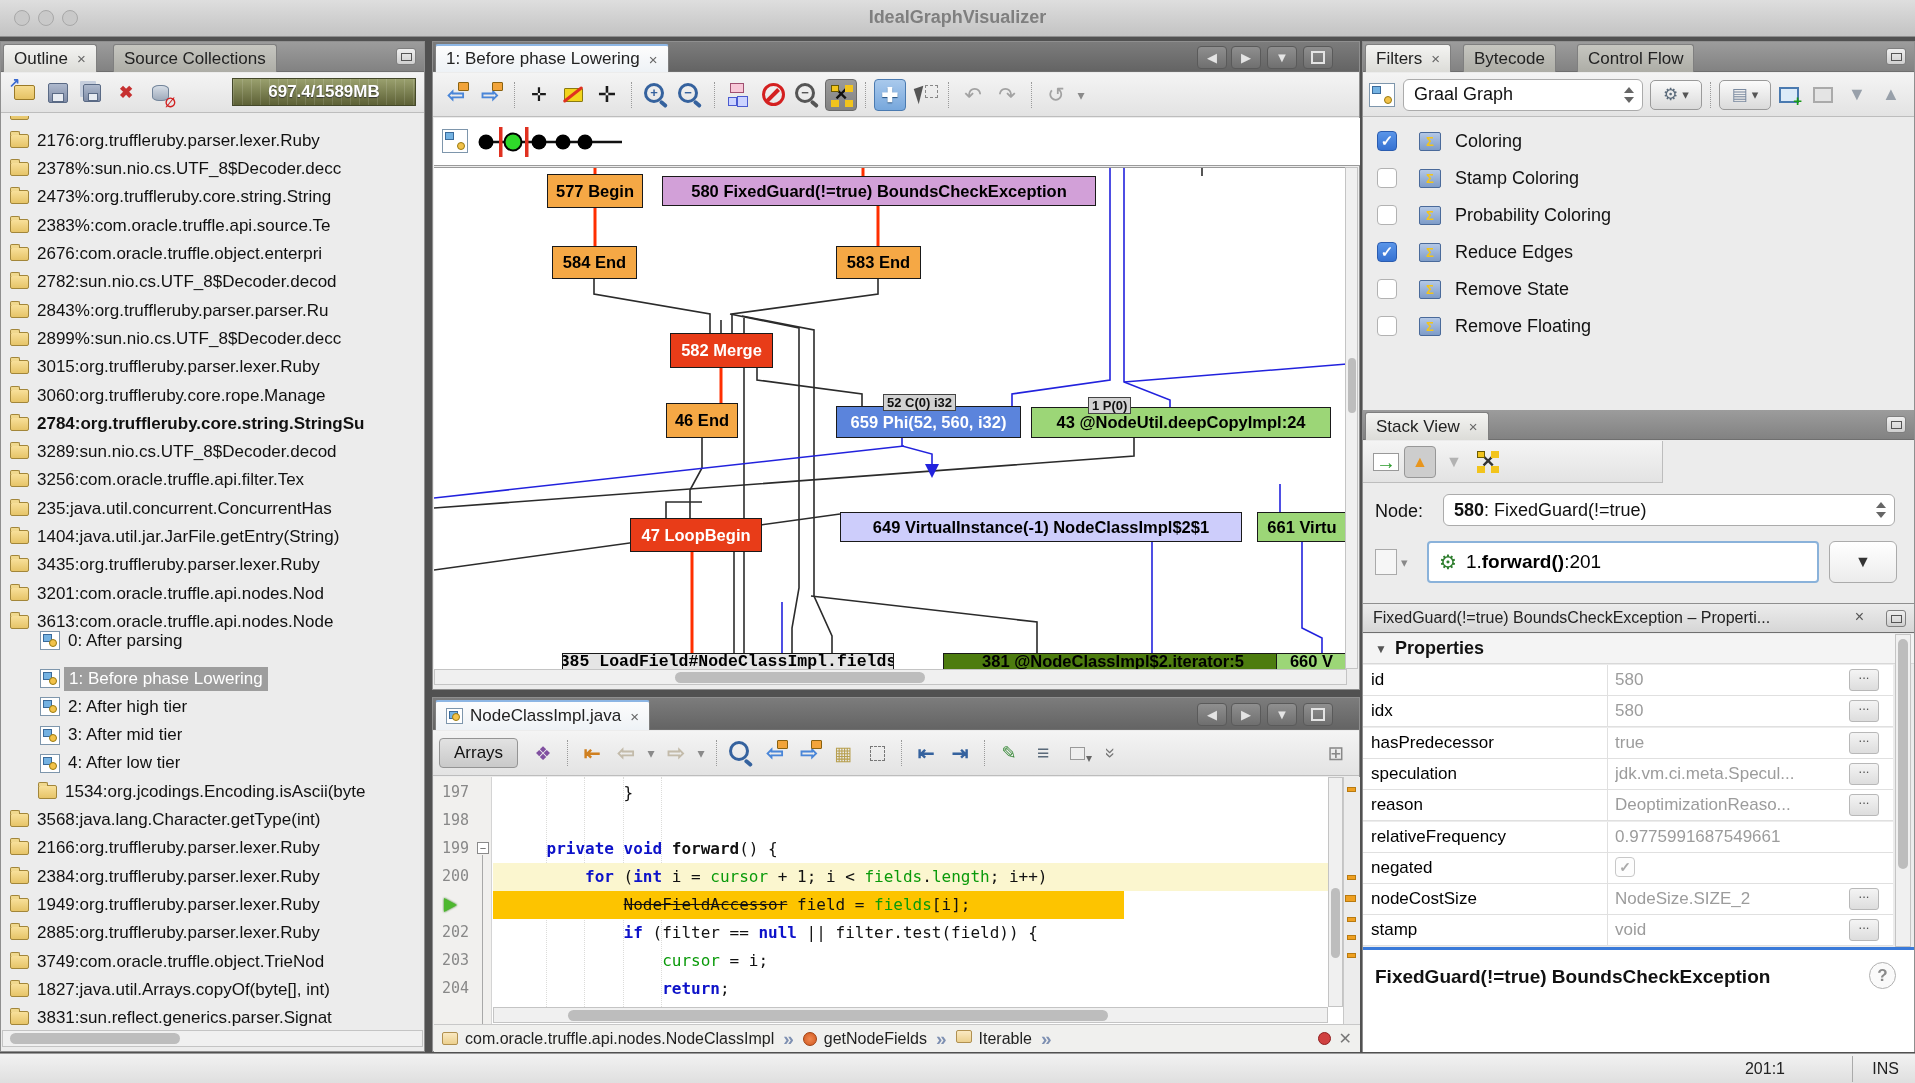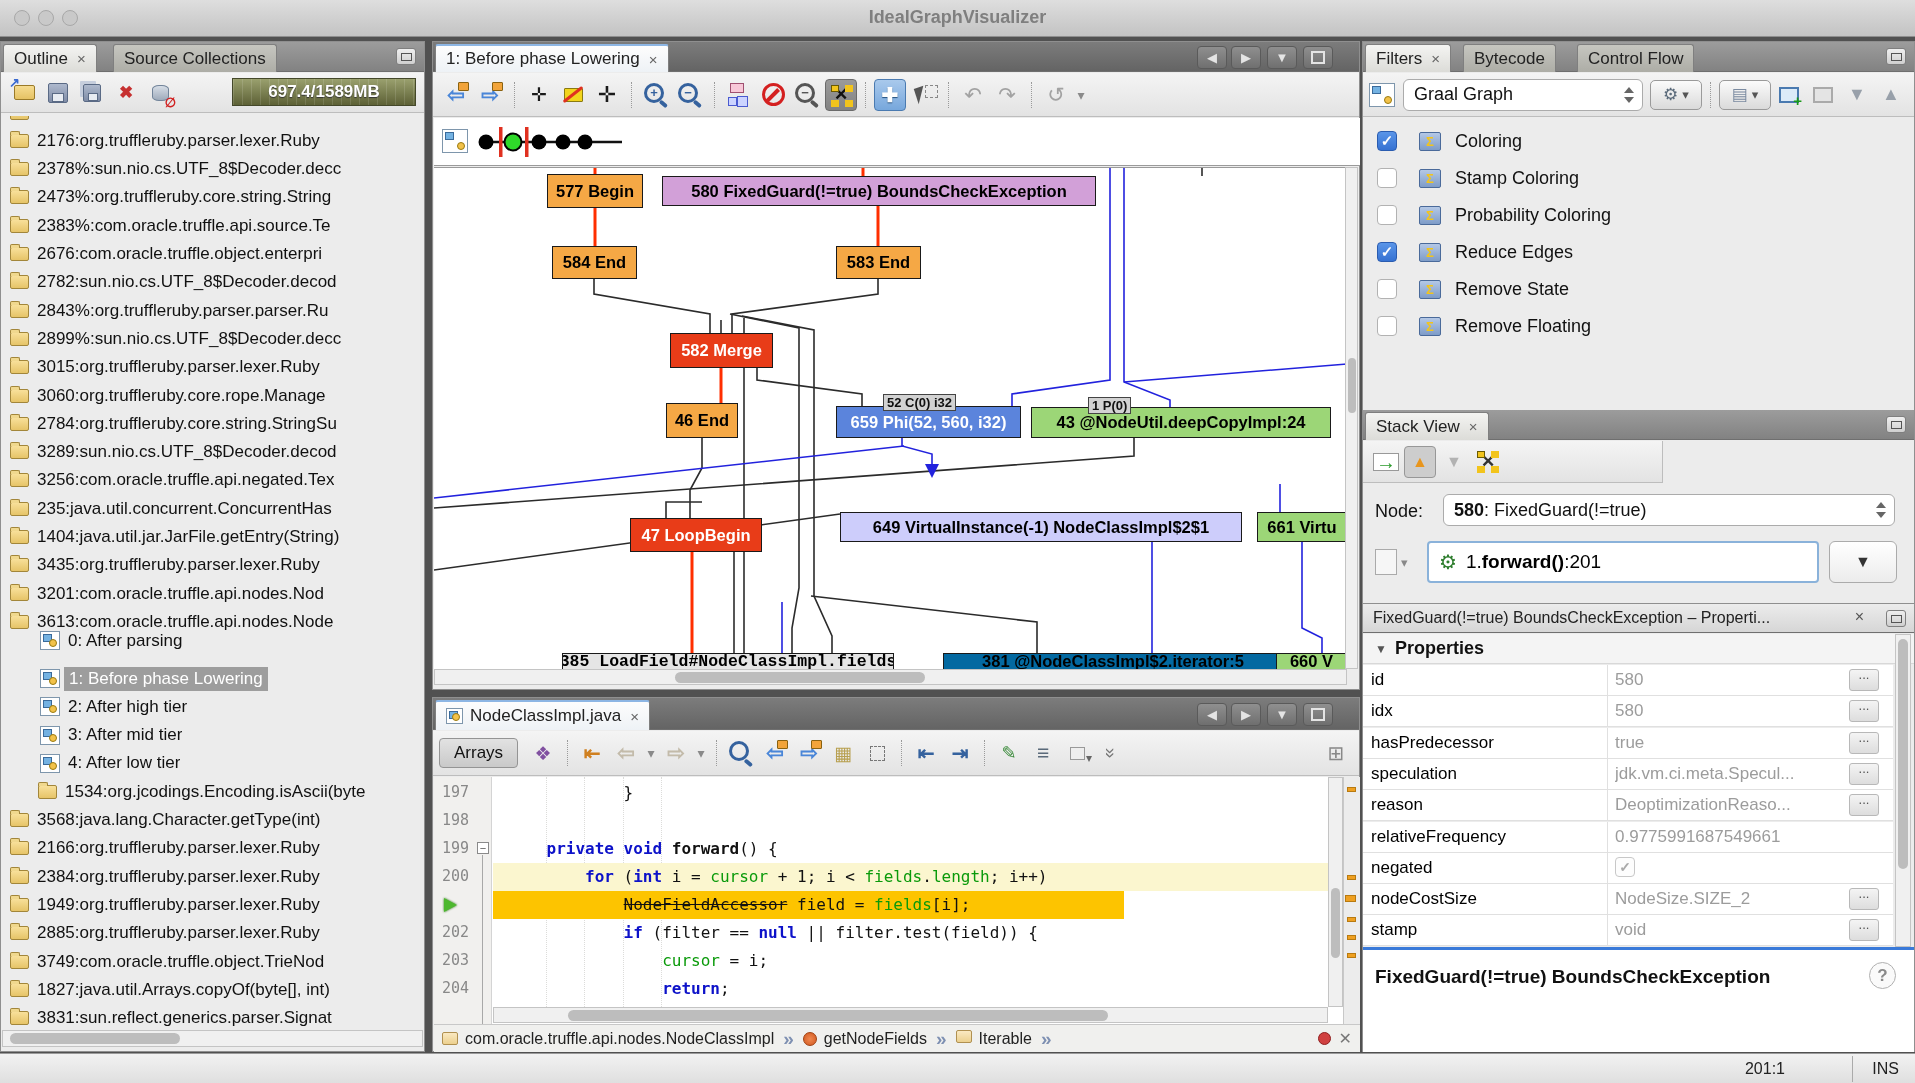--- a/index.html
+++ b/index.html
@@ -229,31 +229,31 @@
           <span class="tlabel">2899%:sun.nio.cs.UTF_8$Decoder.decc</span>
         </div>
         <div class="trow" style="top: 236.7px;">
           <span class="ficon2"></span>
           <span class="tlabel">3015:org.truffleruby.parser.lexer.Ruby</span>
         </div>
         <div class="trow" style="top: 265px;">
           <span class="ficon2"></span>
           <span class="tlabel">3060:org.truffleruby.core.rope.Manage</span>
         </div>
-        <div class="trow" style="top: 293.3px;">
+        <div class="trow" style="top: 293.3px; font-weight: bold;">
           <span class="ficon2"></span>
           <span class="tlabel">2784:org.truffleruby.core.string.StringSu</span>
         </div>
         <div class="trow" style="top: 321.6px;">
           <span class="ficon2"></span>
           <span class="tlabel">3289:sun.nio.cs.UTF_8$Decoder.decod</span>
         </div>
         <div class="trow" style="top: 349.9px;">
           <span class="ficon2"></span>
-          <span class="tlabel">3256:com.oracle.truffle.api.negated.Tex</span>
+          <span class="tlabel">3256:com.oracle.truffle.api.filter.Tex</span>
         </div>
         <div class="trow" style="top: 378.2px;">
           <span class="ficon2"></span>
           <span class="tlabel">235:java.util.concurrent.ConcurrentHas</span>
         </div>
         <div class="trow" style="top: 406.5px;">
           <span class="ficon2"></span>
           <span class="tlabel">1404:java.util.jar.JarFile.getEntry(String)</span>
         </div>
         <div class="trow" style="top: 434.8px;">
@@ -436,21 +436,21 @@
           <div class="gnode" style="left: 118px; top: 78px; width: 85px; height: 33px; background: rgb(245, 168, 69);">584 End</div>
           <div class="gnode" style="left: 402px; top: 78px; width: 85px; height: 33px; background: rgb(245, 168, 69);">583 End</div>
           <div class="gnode wt" style="left: 236px; top: 165px; width: 103px; height: 35px; background: rgb(232, 60, 24);">582 Merge</div>
           <div class="gnode" style="left: 232px; top: 235px; width: 72px; height: 35px; background: rgb(245, 168, 69);">46 End</div>
           <div class="gnode wt" style="left: 402px; top: 238px; width: 185px; height: 32px; background: rgb(91, 132, 220);">659 Phi(52, 560, i32)</div>
           <div class="gnode" style="left: 597px; top: 239px; width: 300px; height: 31px; background: rgb(156, 214, 119);">43 @NodeUtil.deepCopyImpl:24</div>
           <div class="gnode wt" style="left: 196px; top: 350px; width: 132px; height: 34px; background: rgb(232, 60, 24);">47 LoopBegin</div>
           <div class="gnode" style="left: 406px; top: 344px; width: 402px; height: 30px; background: rgb(205, 205, 251);">649 VirtualInstance(-1) NodeClassImpl$2$1</div>
           <div class="gnode" style="left: 823px; top: 344px; width: 90px; height: 30px; background: rgb(156, 214, 119);">661 Virtu</div>
           <div class="gnode" style="left: 128px; top: 485px; width: 332px; height: 17px; background: #e5e5e5; font-family: Liberation Mono, monospace;">385 LoadField#NodeClassImpl.fields</div>
-          <div class="gnode" style="left: 509px; top: 485px; width: 340px; height: 17px; background: #0369a1;">381 @NodeClassImpl$2.iterator:5</div>
+          <div class="gnode" style="left: 509px; top: 485px; width: 340px; height: 17px; background: #4d7c0f;">381 @NodeClassImpl$2.iterator:5</div>
           <div class="gnode" style="left: 842px; top: 485px; width: 71px; height: 17px; background: rgb(156, 214, 119);">660 V</div>
         </div>
       <div id="goverlays">
           <div class="ovl" style="left: 449px; top: 226px;">52 C(0) i32</div>
           <div class="ovl" style="left: 654px; top: 229px;">1 P(0)</div>
         </div>
     </div>
     <div class="sbh" style="right:1px;top:125px;width:13px;height:502px;">
       <div class="sbthumb" style="left:2px;top:190px;width:8px;height:55px;"></div>
     </div>

